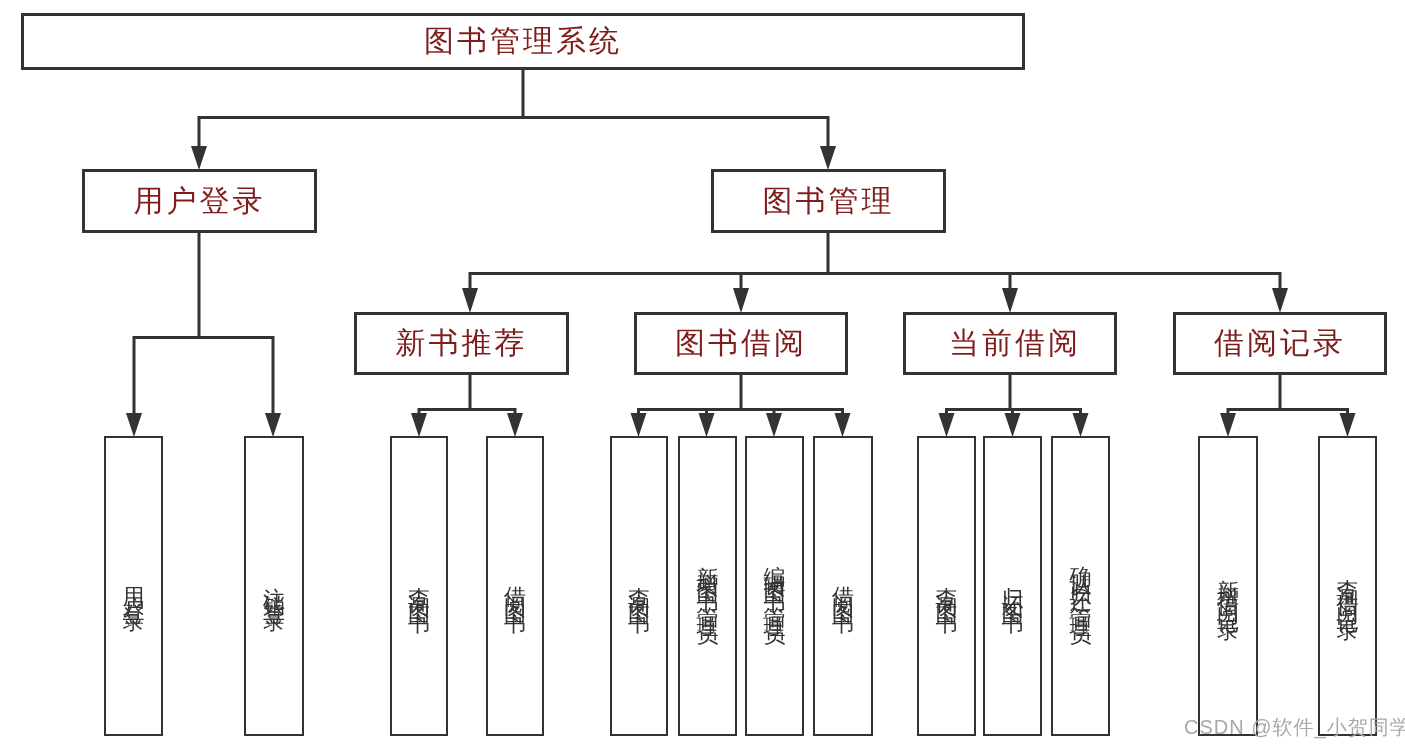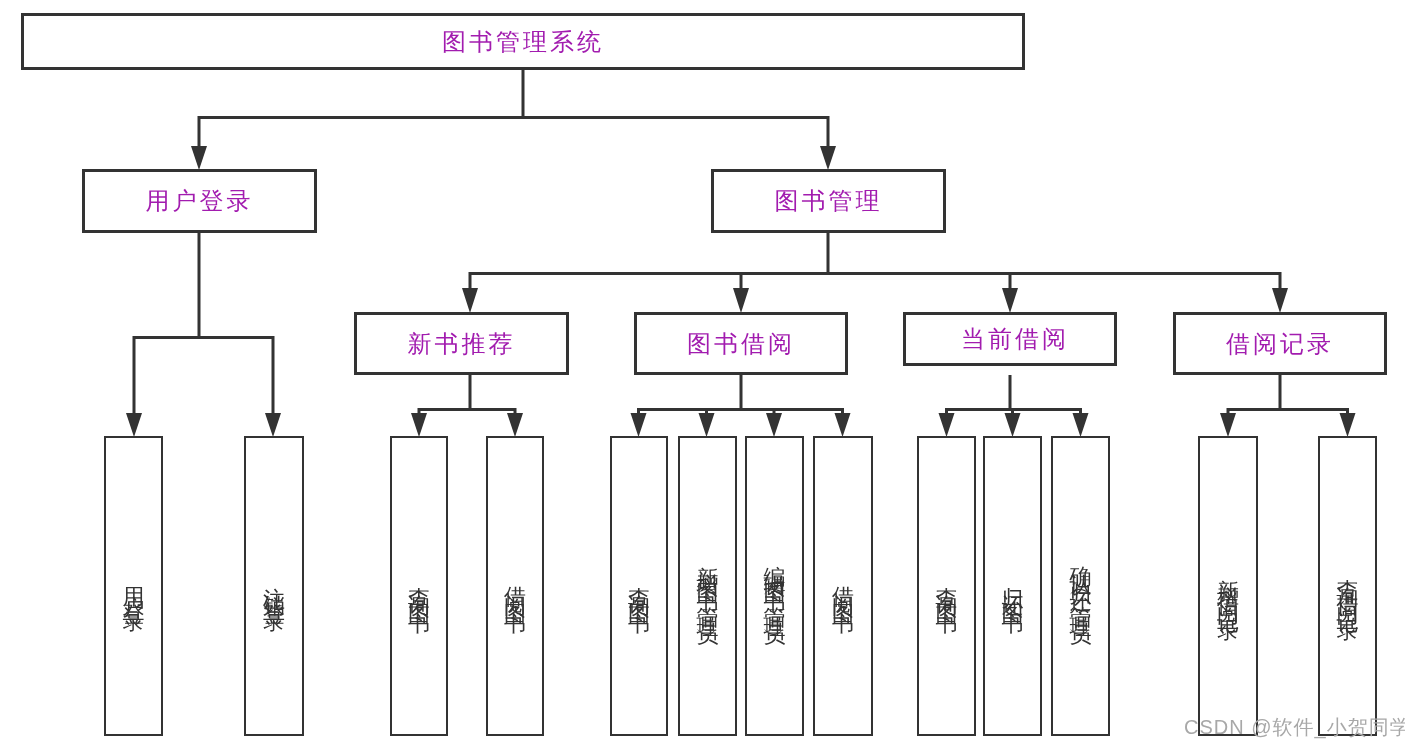--- a/index.html
+++ b/index.html
@@ -26,23 +26,23 @@
   .box {
     position: absolute;
     box-sizing: border-box;
     border: 3px solid #333333;
     background: #ffffff;
     display: flex;
     align-items: center;
     justify-content: center;
   }
   .box .hlabel {
-    font-size: 24px;
+    font-size: 30px;
     letter-spacing: 3px;
-    color: #a21caf;
+    color: #7f1d1d;
     white-space: nowrap;
   }
   .leaf {
     position: absolute;
     box-sizing: border-box;
     border: 2.5px solid #333333;
     background: #ffffff;
     top: 436px;
     height: 300px;
     display: flex;
@@ -57,21 +57,21 @@
     color: #333333;
     line-height: 1;
     white-space: nowrap;
   }
   
   .root-box  { left: 21px;   top: 13px;  width: 1004px; height: 57px; }
   .l2-login  { left: 82px;   top: 169px; width: 235px;  height: 64px; }
   .l2-mgmt   { left: 711px;  top: 169px; width: 235px;  height: 64px; }
   .l3-rec    { left: 354px;  top: 312px; width: 215px;  height: 63px; }
   .l3-bor    { left: 634px;  top: 312px; width: 214px;  height: 63px; }
-  .l3-cur    { left: 903px;  top: 312px; width: 214px;  height: 54px; padding-left: 10px; }
+  .l3-cur    { left: 903px;  top: 312px; width: 214px;  height: 63px; padding-left: 10px; }
   .l3-recs   { left: 1173px; top: 312px; width: 214px;  height: 63px; }
   
   .lf-1  { left: 104px;  width: 59px; }
   .lf-2  { left: 244px;  width: 60px; }
   .lf-3  { left: 390px;  width: 58px; }
   .lf-4  { left: 486px;  width: 58px; }
   .lf-5  { left: 610px;  width: 58px; }
   .lf-6  { left: 678px;  width: 59px; }
   .lf-7  { left: 745px;  width: 59px; }
   .lf-8  { left: 813px;  width: 60px; }

